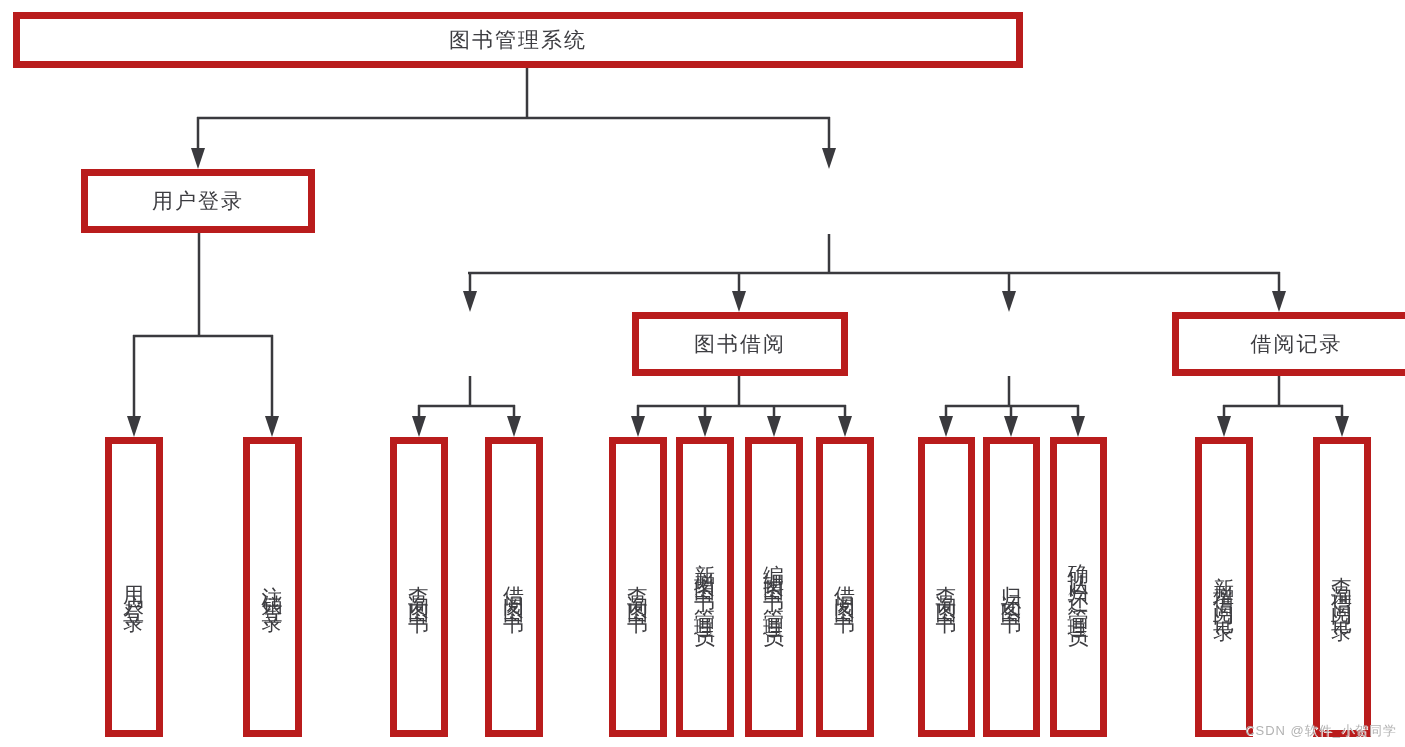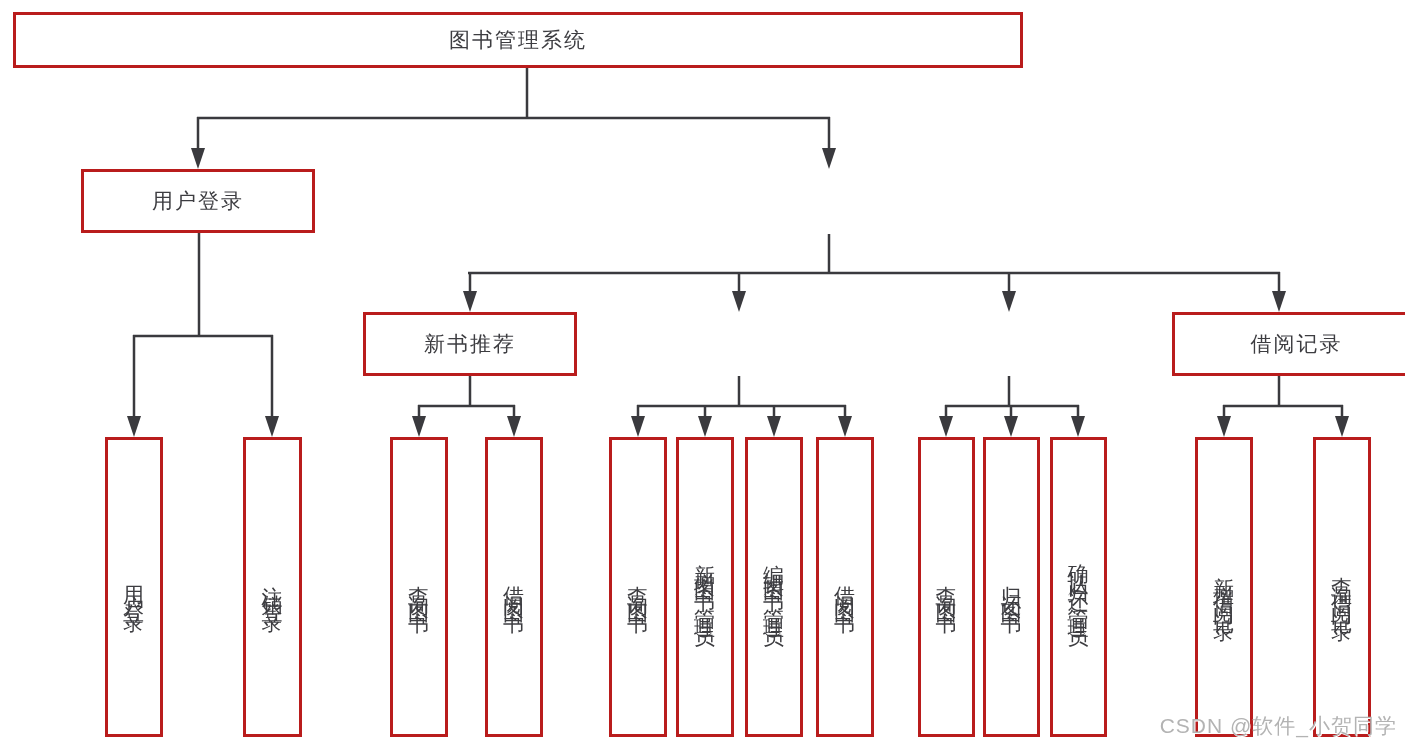--- a/index.html
+++ b/index.html
@@ -19,21 +19,21 @@
     position: absolute;
     left: 0;
     top: 0;
     width: 1405px;
     height: 747px;
     z-index: 1;
   }
   .node {
     position: absolute;
     box-sizing: border-box;
-    border: 3px solid #b91c1c;
+    border: 7px solid #b91c1c;
     background: #ffffff;
     color: #3d3d41;
     display: flex;
     align-items: center;
     justify-content: center;
     font-size: 21px;
     letter-spacing: 2px;
     z-index: 2;
     white-space: nowrap;
   }
@@ -44,21 +44,21 @@
     font-size: 21px;
     white-space: normal;
     line-height: 1;
   }
   .watermark {
     position: absolute;
     right: 8px;
     bottom: 7px;
     z-index: 3;
     color: #b3b3b3;
-    font-size: 21px;
+    font-size: 13px;
     letter-spacing: 1px;
     text-shadow: 1px 1px 0 #ffffff;
   }
   svg line, svg path {
     stroke: #3a3a3e;
     stroke-width: 2.5;
     fill: none;
   }
   svg polygon {
     fill: #3a3a3e;
@@ -129,21 +129,21 @@
     <line x1="1224" y1="405" x2="1224" y2="418"></line>
     <line x1="1342" y1="405" x2="1342" y2="418"></line>
     <polygon points="1224,437 1217,416 1231,416"></polygon>
     <polygon points="1342,437 1335,416 1349,416"></polygon>
   </svg>
 
   <div class="node" style="left:13px; top:12px; width:1010px; height:56px;">图书管理系统</div>
 
   <div class="node" style="left:81px; top:169px; width:234px; height:64px;">用户登录</div>
 
-  <div class="node" style="left:363px; top:312px; width:214px; height:64px;">新书推荐</div>
+  <div class="node" style="left:632px; top:312px; width:216px; height:64px;">图书借阅</div>
   <div class="node" style="left:1172px; top:312px; width:249px; height:64px;text-align:right;">借阅记录</div>
 
   <div class="node leaf" style="left:105px; top:437px; width:58px; height:300px;">用户登录</div>
   <div class="node leaf" style="left:243px; top:437px; width:59px; height:300px;">注销登录</div>
 
   <div class="node leaf" style="left:390px; top:437px; width:58px; height:300px;">查询图书</div>
   <div class="node leaf" style="left:485px; top:437px; width:58px; height:300px;">借阅图书</div>
 
   <div class="node leaf" style="left:609px; top:437px; width:58px; height:300px;">查询图书</div>
   <div class="node leaf" style="left:676px; top:437px; width:58px; height:300px;">新增图书（管理员）</div>

